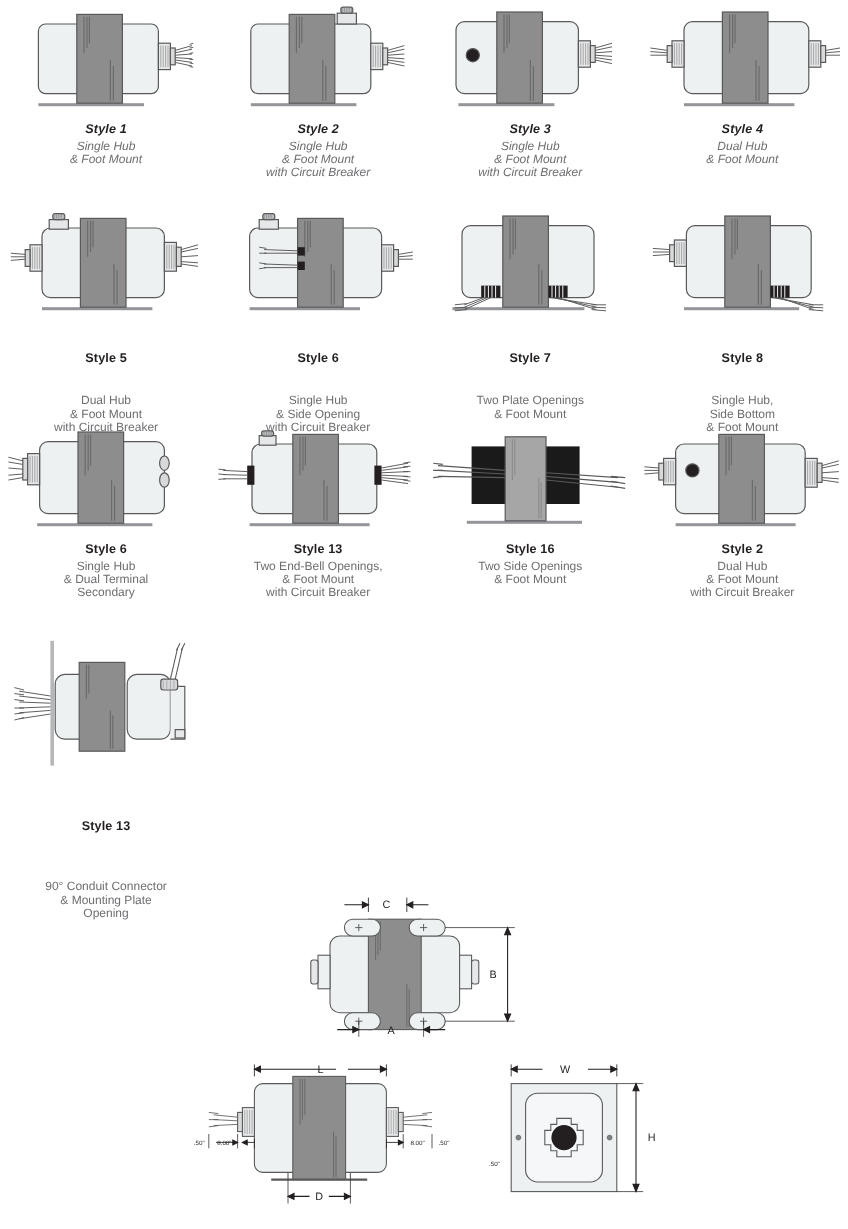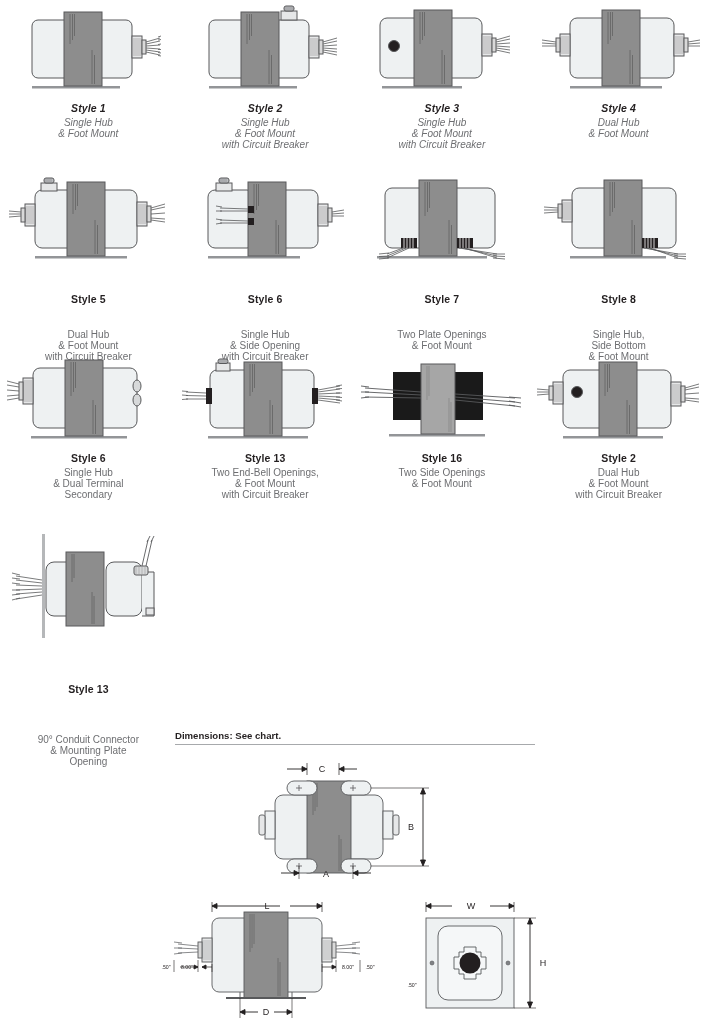--- a/index.html
+++ b/index.html
@@ -488,24 +488,20 @@
     <div class="cap-title">Style 13</div>
     <div class="cap-desc">
       <div>90° Conduit Connector</div>
       <div>&amp; Mounting Plate</div>
       <div>Opening</div>
     </div>
   </div>
 </div>
 
 <div class="dim-section">
-  <div class="dim-head">
-    <div class="dim-head-text">Dimensions: See chart.</div>
-    <div class="dim-rule"></div>
-  </div>
 
   <div class="dim-row" style="margin-top:10px;">
     <svg width="230" height="125" viewBox="0 0 230 125">
       <g stroke="#231f20" stroke-width=".9" fill="none">
 
         <g>
           <path d="M48 14 L68 14"></path>
             <path d="M68 14 L63 11.5 L63 16.5 Z" fill="#231f20"></path>
           <path d="M68 8 L68 20" stroke-width=".7"></path>
           <path d="M118 14 L100 14"></path>

